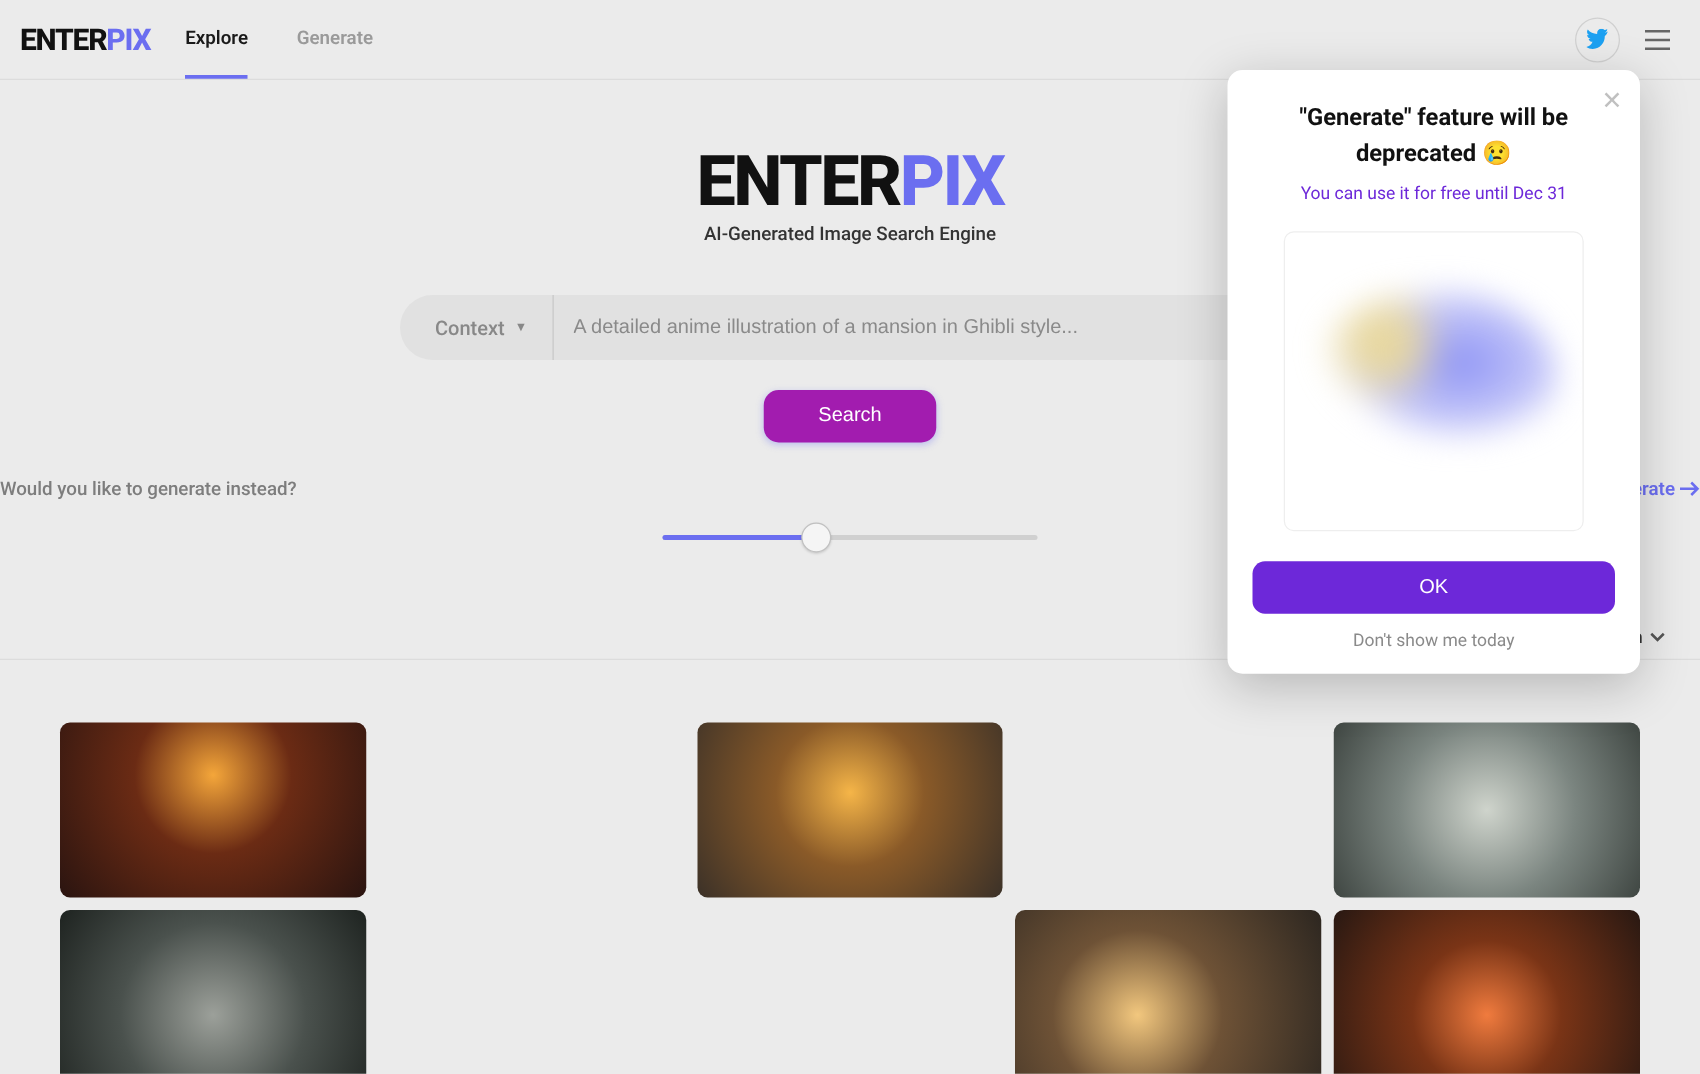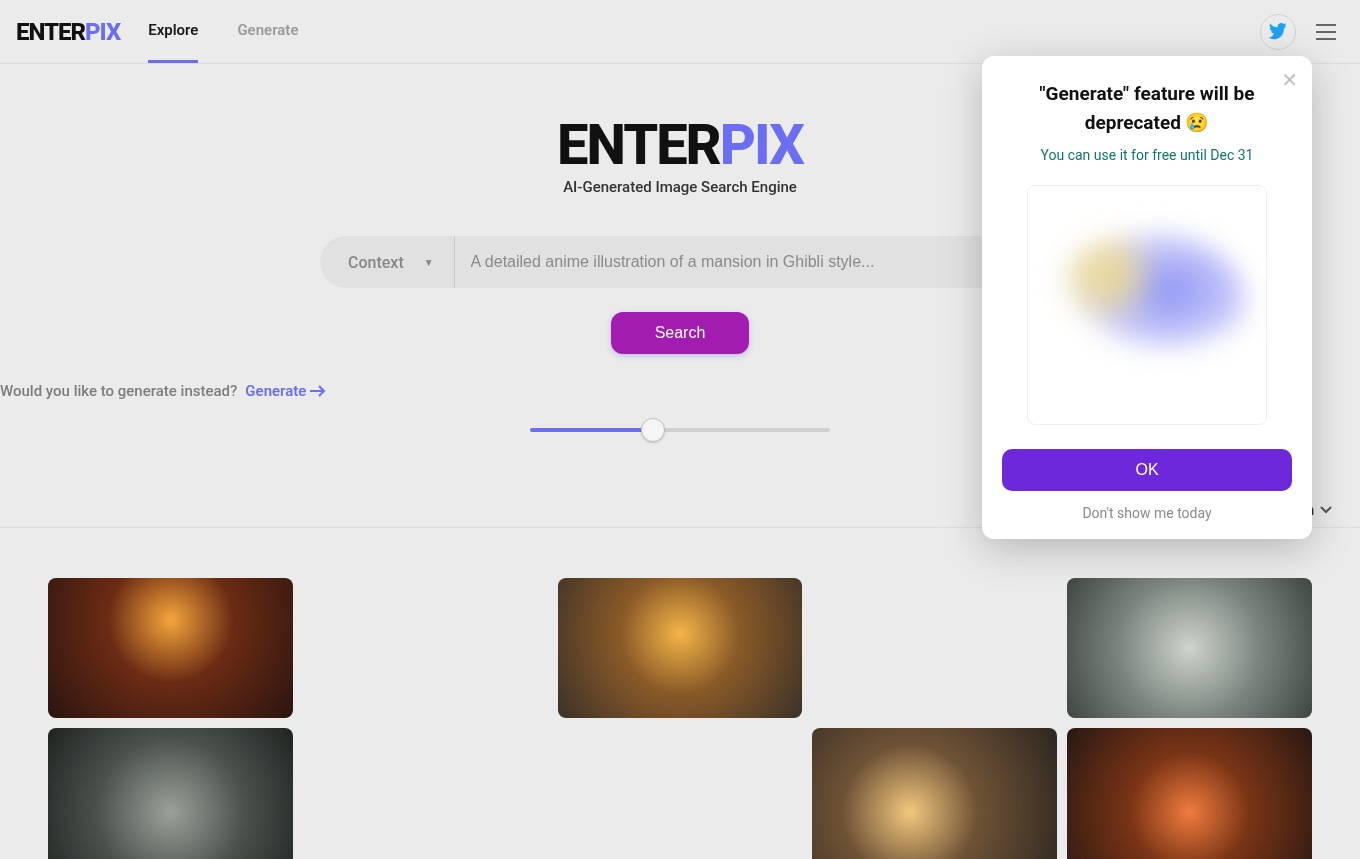--- a/index.html
+++ b/index.html
@@ -74,21 +74,21 @@
   .search-bar {
     width: 100%;
     height: 52px;
     background: #e1e1e1;
     border-radius: 26px;
     display: flex;
     align-items: center;
     padding: 0 8px 0 0;
   }
   .context-btn {
-    display: flex; align-items: center; gap: 20px;
+    display: flex; align-items: center; gap: 8px;
     padding: 0 20px 0 28px;
     height: 100%;
     color: #888;
     font-size: 16px;
     font-weight: 500;
     border-right: 1px solid #c8c8c8;
     cursor: pointer;
   }
   .context-caret { color: #888; font-size: 10px; }
   .search-input {
@@ -113,21 +113,21 @@
     cursor: pointer;
     box-shadow: 0 2px 6px rgba(107,110,240,0.35);
   }
   .generate-row {
     margin-top: 28px;
     font-size: 15px;
     color: #7d7d7d;
     display: flex;
     gap: 8px;
     align-items: center;
-    justify-content: flex-start;
+    justify-content: space-between;
     font-weight: 500;
   }
   .generate-link {
     color: #6b6ef0;
     font-weight: 600;
     display: flex;
     align-items: center;
     gap: 4px;
     cursor: pointer;
   }
@@ -208,21 +208,21 @@
   }
   .modal-title {
     font-size: 19px;
     font-weight: 700;
     text-align: center;
     line-height: 1.5;
     padding: 0 16px;
   }
   .modal-sub {
     text-align: center;
-    color: #0f766e;
+    color: #6d28d9;
     font-size: 14px;
     margin-top: 10px;
   }
   .modal-img {
     margin: 22px auto 0;
     width: 240px; height: 240px;
     border: 1px solid #eee;
     border-radius: 8px;
     display: flex; align-items: center; justify-content: center;
     overflow: hidden;

